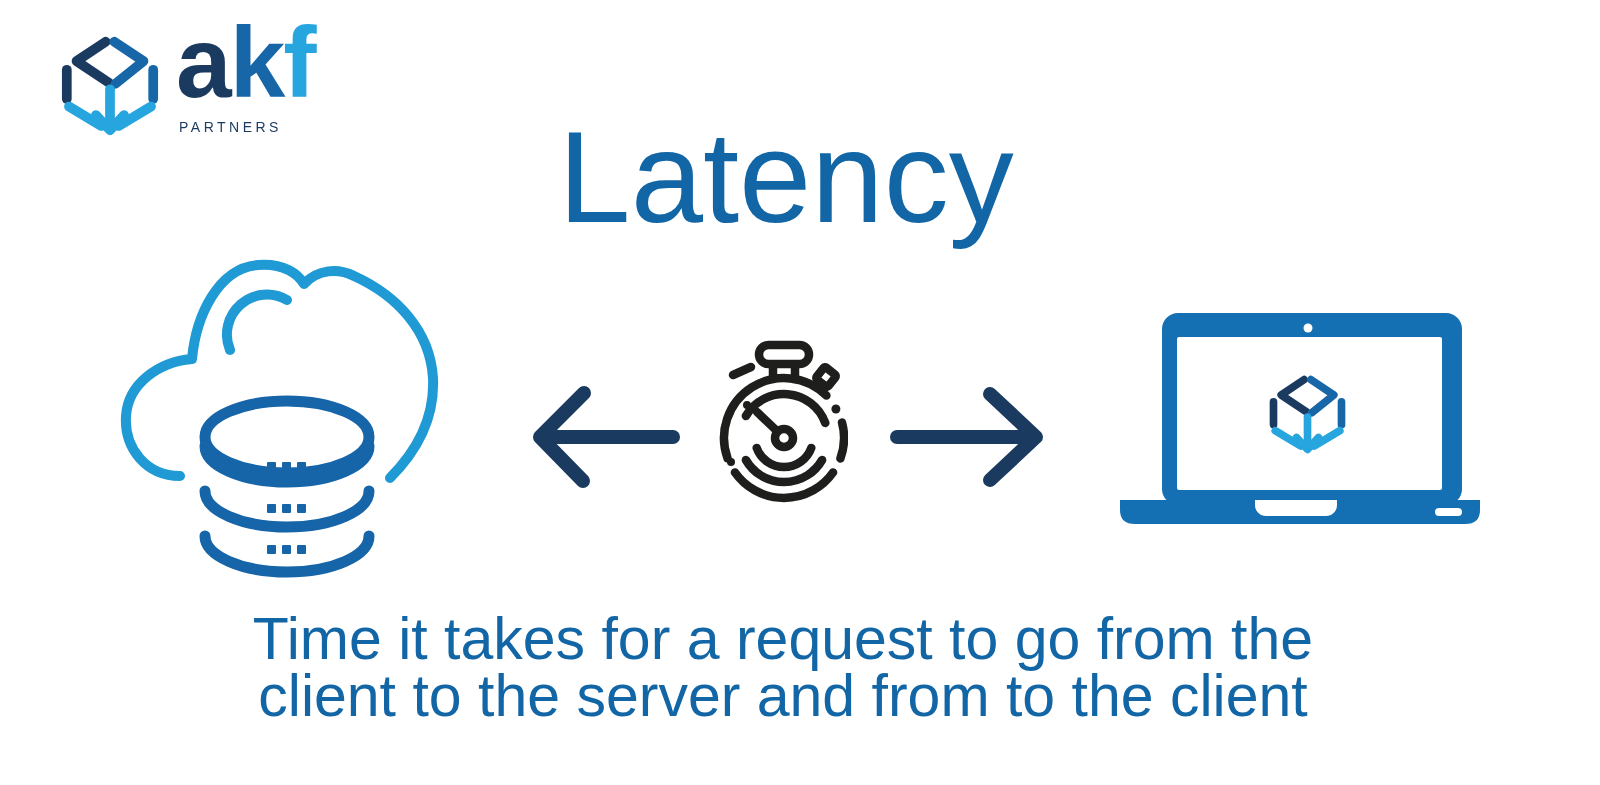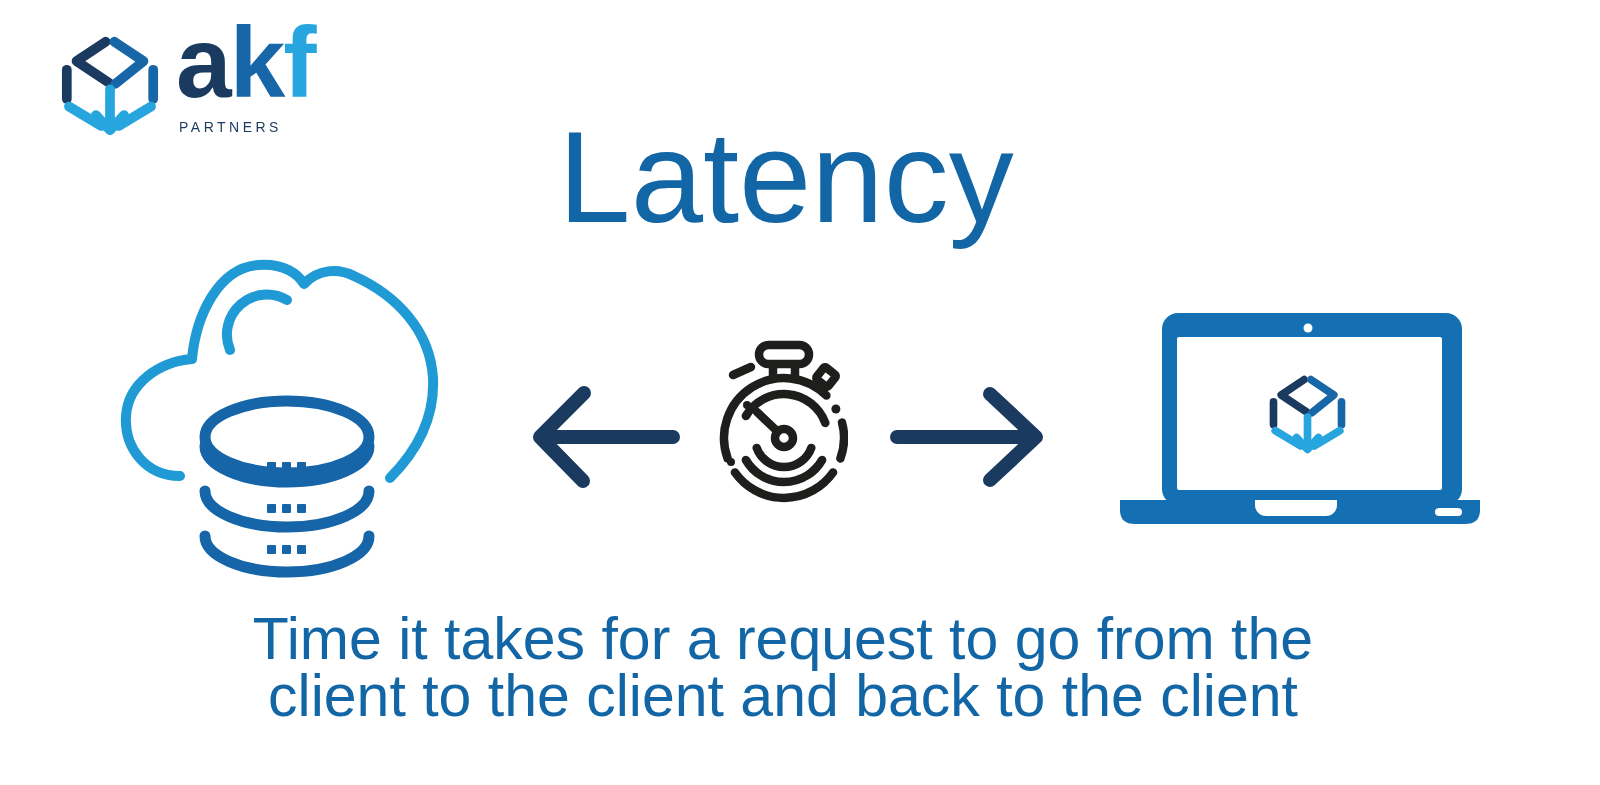--- a/index.html
+++ b/index.html
@@ -134,16 +134,16 @@
     <rect class="fill-white" x="64" y="31" width="265" height="153" rx="2"></rect>
     <circle class="fill-white" cx="195" cy="22" r="4.5"></circle>
     <path class="fill-laptop" d="M7 194 H367 V204 Q367 218 352 218 H22 Q7 218 7 204 Z"></path>
     <path class="fill-white" d="M142 194 H224 V199 A11 11 0 0 1 213 210 H153 A11 11 0 0 1 142 199 Z"></path>
     <rect class="fill-white" x="322" y="202" width="27" height="8" rx="4"></rect>
     <use href="#akf-cube" transform="translate(152,66) scale(0.85)"></use>
   </svg>
 
   <div class="abs caption">
     <div>Time it takes for a request to go from the</div>
-    <div>client to the client and back to the client</div>
+    <div>client to the server and from to the client</div>
   </div>
 
 </div>
 
 </body></html>

